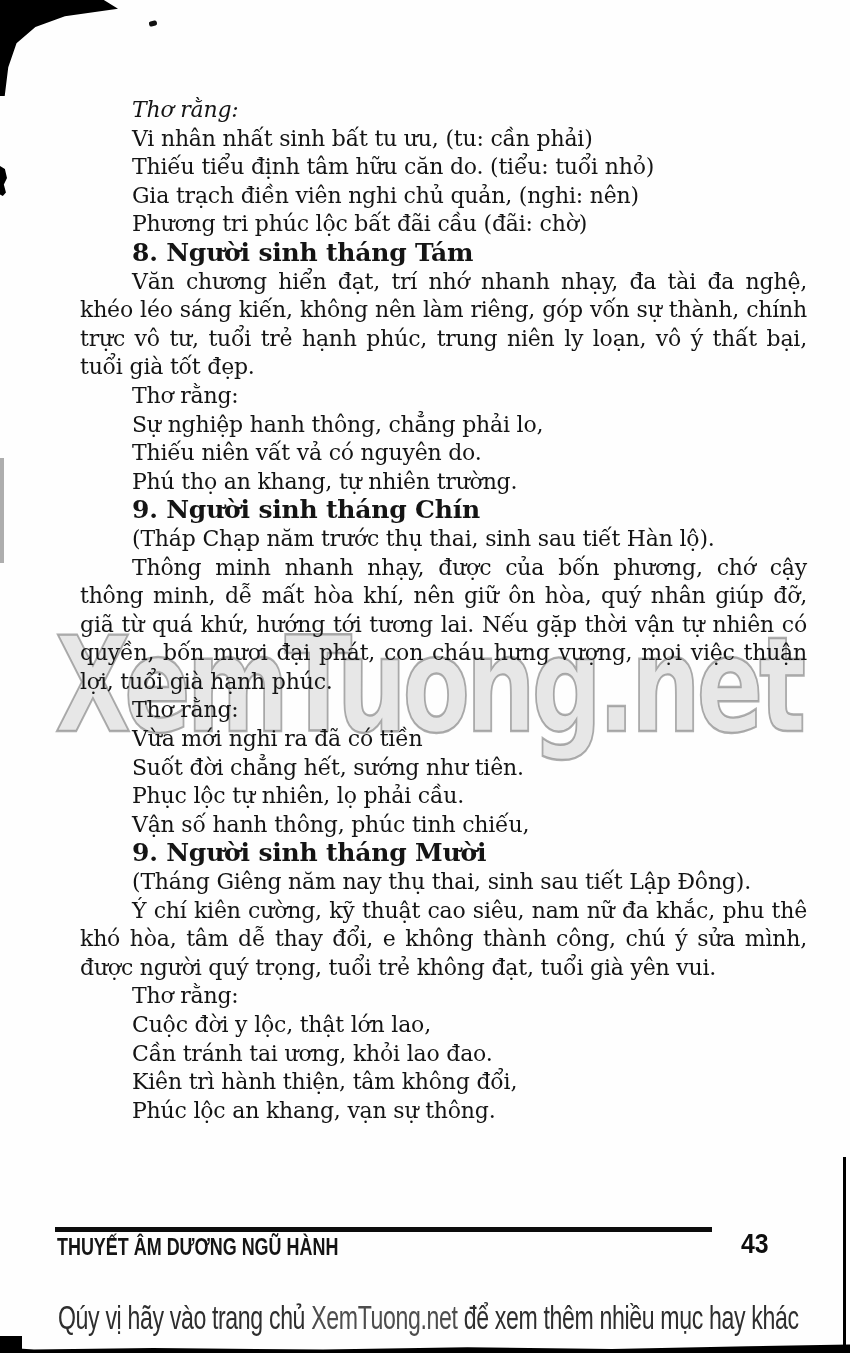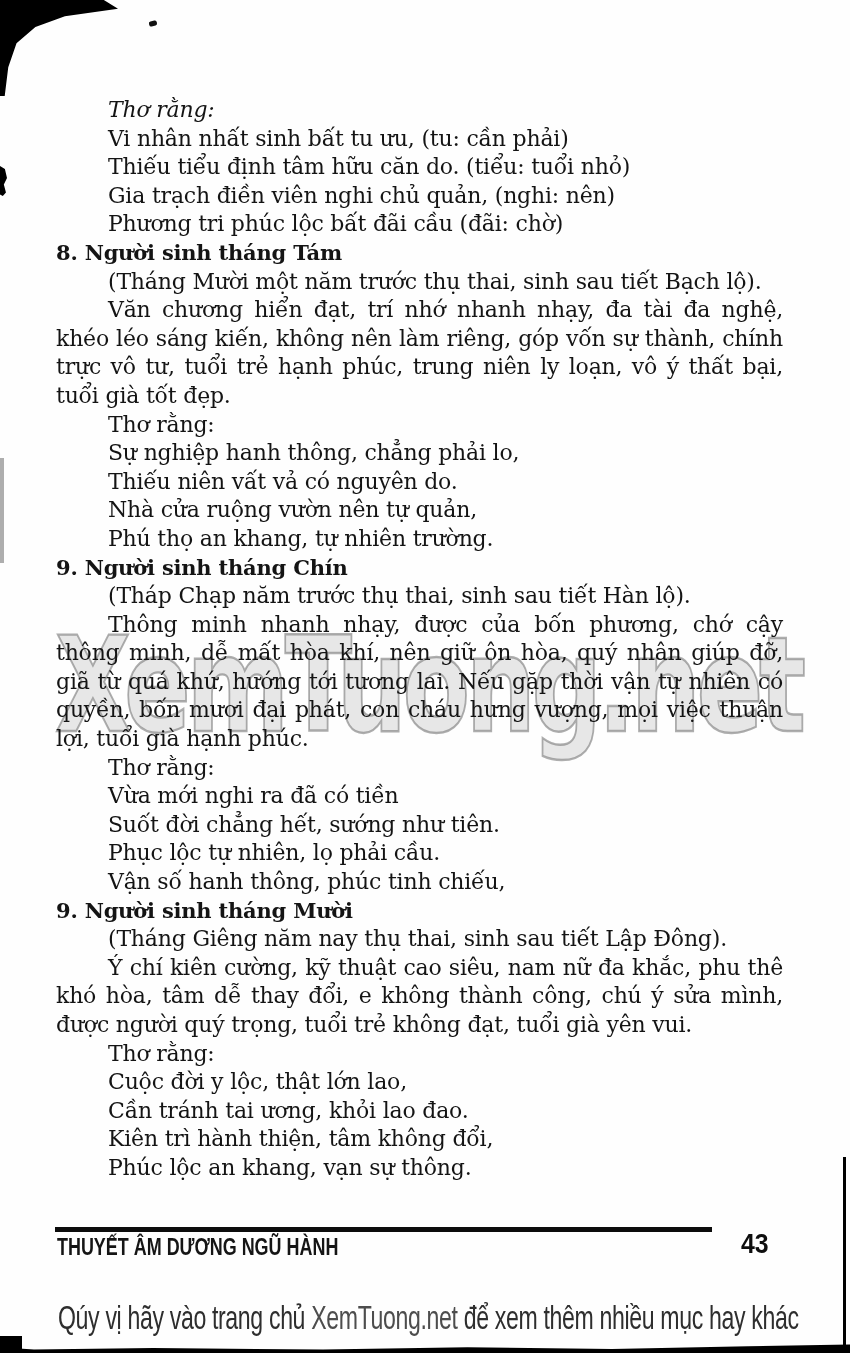--- a/index.html
+++ b/index.html
@@ -8,29 +8,29 @@
     width:850px;height:1353px;
     margin:0 auto;
     background:#fefefe;
     overflow:hidden;
     font-family:"DejaVu Serif","Liberation Serif",serif;
     color:#141414;
   }
   
   .content{
     position:absolute;
-    left:56px;top:96px;width:727px;
+    left:80px;top:96px;width:727px;
     font-size:22px;line-height:28.6px;
     letter-spacing:-0.2px;
     z-index:2;
   }
   .poem-label-italic{font-style:italic;margin-left:52px;}
   .poem-label{margin-left:52px;}
   .poem-line{margin-left:52px;white-space:nowrap;}
-  .heading{font-weight:bold;font-size:21px;}
+  .heading{font-weight:bold;margin-left:52px;font-size:25px;}
   .note{text-indent:52px;}
   .para{text-align:justify;text-indent:52px;}
   
   .watermark{
     position:absolute;
     left:55px;top:608px;
     z-index:1;
     font-family:"DejaVu Sans","Liberation Sans",sans-serif;
     font-weight:bold;
     font-size:112px;
@@ -118,28 +118,26 @@
     <div class="poem-label-italic">Thơ rằng:</div>
 
     <div>
       <div class="poem-line">Vi nhân nhất sinh bất tu ưu, (tu: cần phải)</div>
       <div class="poem-line">Thiếu tiểu định tâm hữu căn do. (tiểu: tuổi nhỏ)</div>
       <div class="poem-line">Gia trạch điền viên nghi chủ quản, (nghi: nên)</div>
       <div class="poem-line">Phương tri phúc lộc bất đãi cầu (đãi: chờ)</div>
     </div>
 
     <div class="heading">8. Người sinh tháng Tám</div>
-    <div class="note">(Tháng Mười một năm trước thụ thai, sinh sau tiết Bạch lộ).</div>
     <div class="para">Văn chương hiển đạt, trí nhớ nhanh nhạy, đa tài đa nghệ, khéo léo sáng kiến, không nên làm riêng, góp vốn sự thành, chính trực vô tư, tuổi trẻ hạnh phúc, trung niên ly loạn, vô ý thất bại, tuổi già tốt đẹp.</div>
 
     <div class="poem-label">Thơ rằng:</div>
     <div>
       <div class="poem-line">Sự nghiệp hanh thông, chẳng phải lo,</div>
       <div class="poem-line">Thiếu niên vất vả có nguyên do.</div>
-      <div class="poem-line">Nhà cửa ruộng vườn nên tự quản,</div>
       <div class="poem-line">Phú thọ an khang, tự nhiên trường.</div>
     </div>
 
     <div class="heading">9. Người sinh tháng Chín</div>
     <div class="note">(Tháp Chạp năm trước thụ thai, sinh sau tiết Hàn lộ).</div>
     <div class="para">Thông minh nhanh nhạy, được của bốn phương, chớ cậy thông minh, dễ mất hòa khí, nên giữ ôn hòa, quý nhân giúp đỡ, giã từ quá khứ, hướng tới tương lai. Nếu gặp thời vận tự nhiên có quyền, bốn mươi đại phát, con cháu hưng vượng, mọi việc thuận lợi, tuổi già hạnh phúc.</div>
 
     <div class="poem-label">Thơ rằng:</div>
     <div>
       <div class="poem-line">Vừa mới nghi ra đã có tiền</div>

